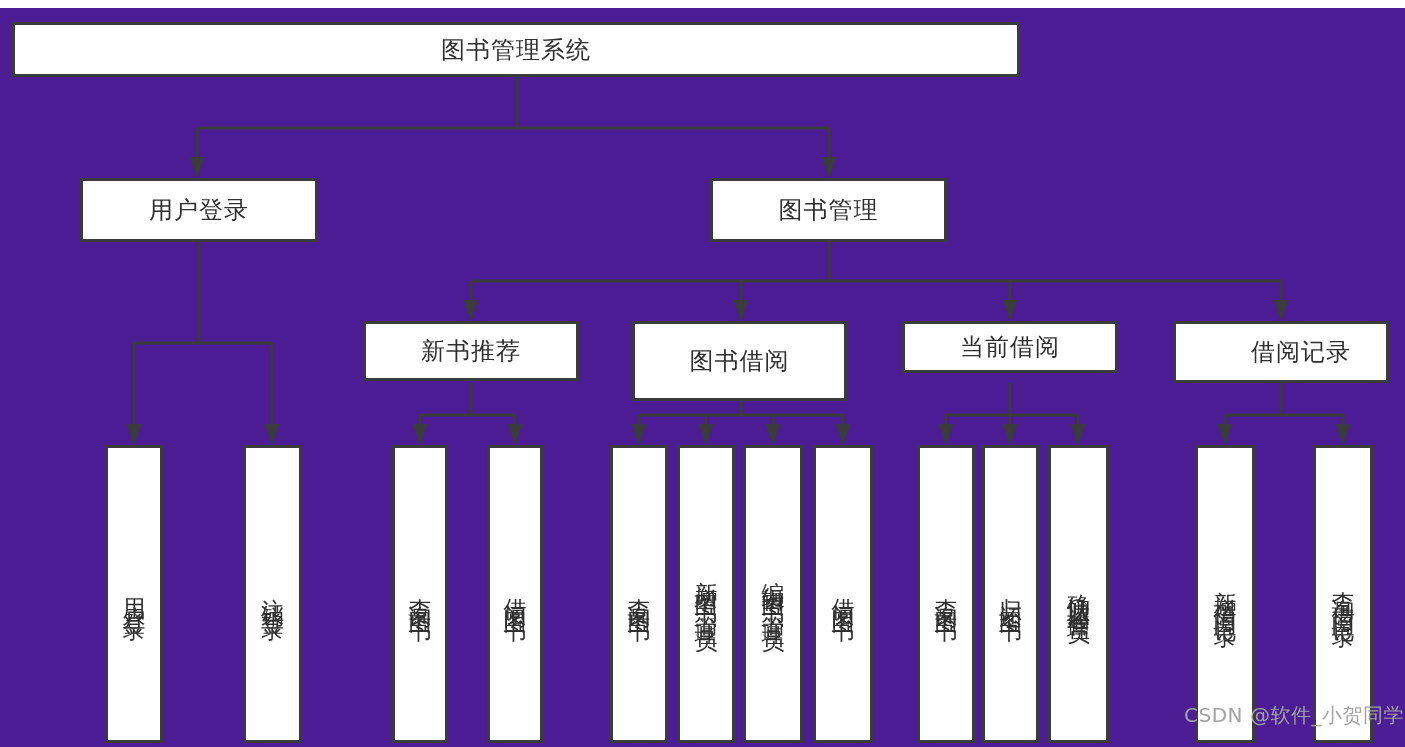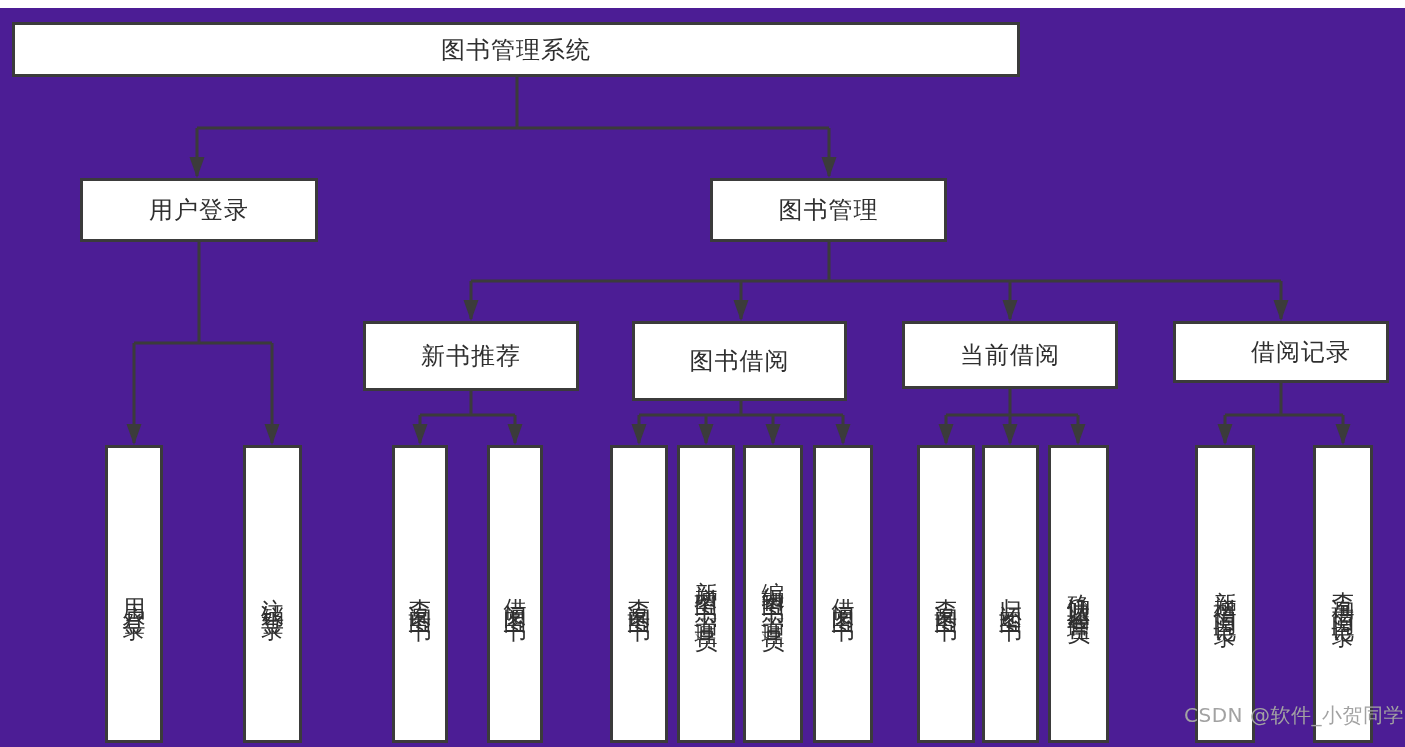--- a/index.html
+++ b/index.html
@@ -89,27 +89,27 @@
     <span class="hlabel">图书管理系统</span>
   </div>
 
   <div class="node" style="left:80px; top:170px; width:238px; height:64px;">
     <span class="hlabel">用户登录</span>
   </div>
   <div class="node" style="left:710px; top:170px; width:237px; height:64px;">
     <span class="hlabel">图书管理</span>
   </div>
 
-  <div class="node" style="left:363px; top:313px; width:216px; height:70px;">
+  <div class="node" style="left:363px; top:313px; width:216px; height:60px;">
     <span class="hlabel">新书推荐</span>
   </div>
   <div class="node" style="left:632px; top:313px; width:215px; height:80px;">
     <span class="hlabel">图书借阅</span>
   </div>
-  <div class="node" style="left:902px; top:313px; width:216px; height:68px;">
+  <div class="node" style="left:902px; top:313px; width:216px; height:52px;">
     <span class="hlabel">当前借阅</span>
   </div>
   <div class="node" style="left:1173px; top:313px; width:216px; height:62px;padding-left:40px;">
     <span class="hlabel">借阅记录</span>
   </div>
 
   <div class="node leaf" style="left:105px; top:437px; width:58px; height:298px;">
     <span class="vlabel">用户登录</span>
   </div>
   <div class="node leaf" style="left:243px; top:437px; width:59px; height:298px;">

